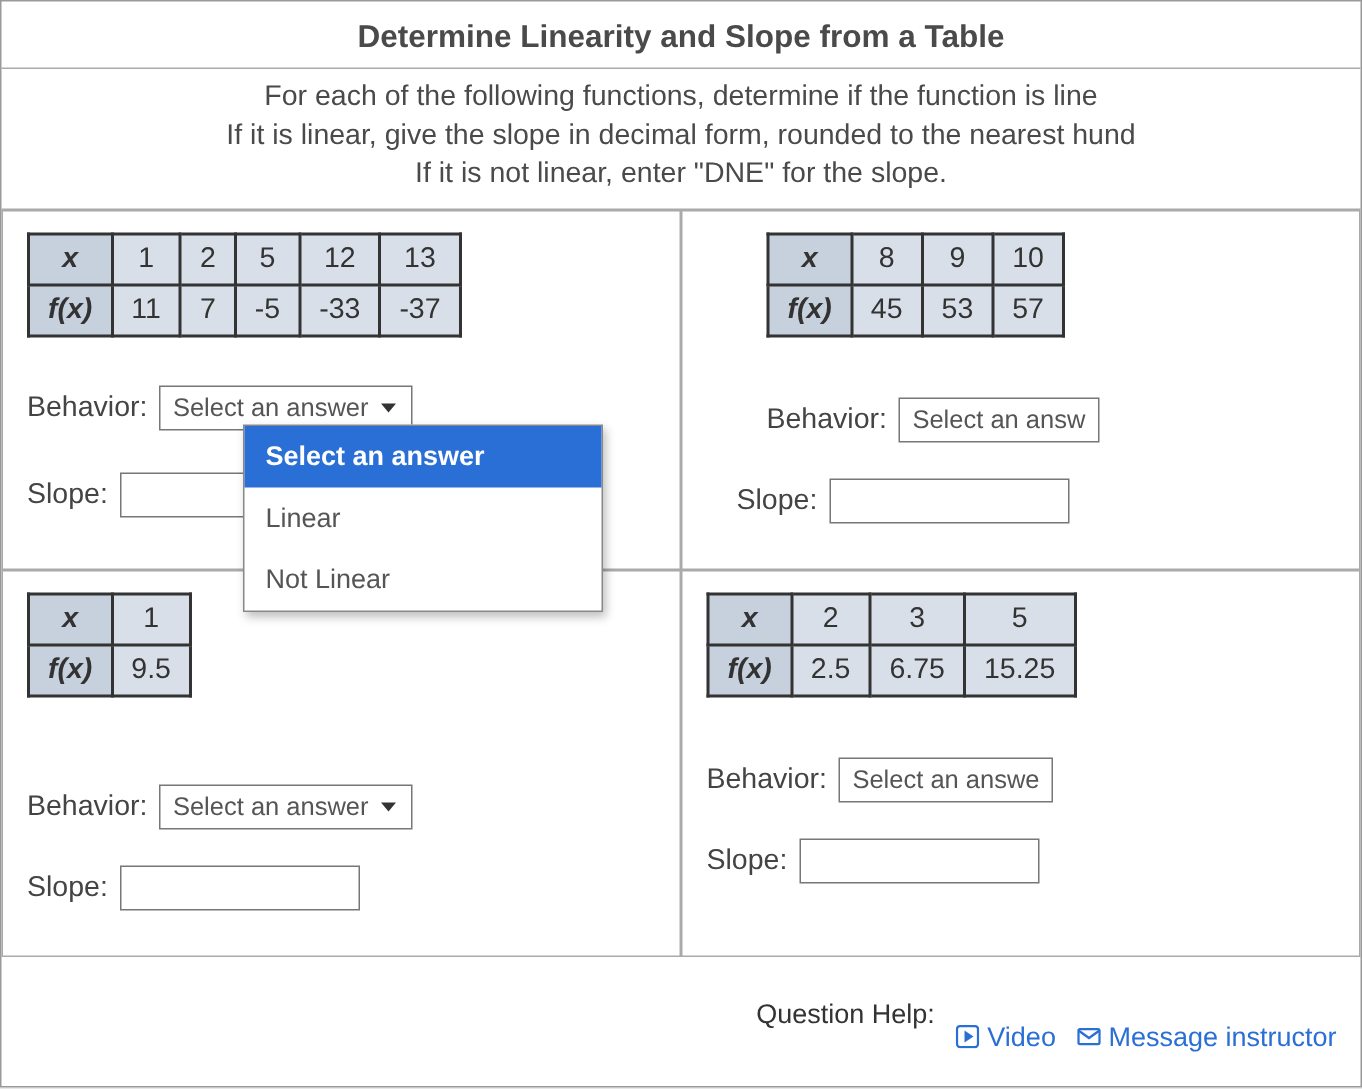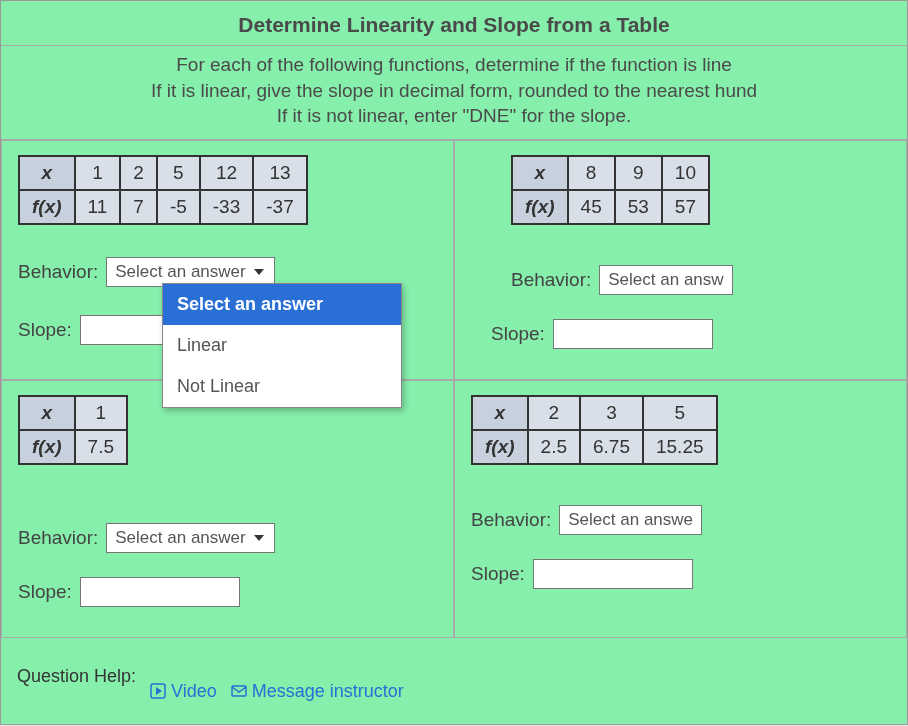--- a/index.html
+++ b/index.html
@@ -5,21 +5,21 @@
     * { box-sizing: border-box; margin: 0; padding: 0; }
     body {
       font-family: Arial, Helvetica, sans-serif;
       background: #e8e8e8;
       width: 908px;
       height: 726px;
       overflow: hidden;
       color: #333;
     }
     .page {
-      background: #86efac;
+      background: #ffffff;
       border: 1px solid #999;
       padding: 8px 0 12px 0;
     }
     .title-row {
       text-align: center;
       font-weight: bold;
       font-size: 21px;
       padding: 4px 0 8px 0;
       color: #4a4a4a;
       border-bottom: 1px solid #aaa;
@@ -123,20 +123,21 @@
       color: #fff;
       font-weight: bold;
     }
     .qhelp {
       padding: 14px 16px 10px 16px;
       font-size: 18px;
       color: #333;
       display: flex;
       align-items: center;
       gap: 14px;
+      justify-content: flex-end;
     }
     .link {
       color: #2a6fd6;
       cursor: pointer;
       display: inline-flex;
       align-items: center;
       gap: 5px;
       margin-top: 29px;
     }
     .icon {
@@ -247,21 +248,21 @@
     <div class="cell">
       <div class="partial">
         <table class="data" style="margin-bottom:28px">
           <tbody>
               <tr>
             <th>x</th>
             <td>1</td>
           </tr>
           <tr>
             <th class="fx">f(x)</th>
-            <td>7.5</td>
+            <td>9.5</td>
           </tr>
         </tbody>
           </table>
         <div style="width:220px"></div>
       </div>
 
       <div class="label" style="margin-top:30px">
         <span>Behavior:</span>
         <span class="select-box">
           <span>Select an answer</span>

